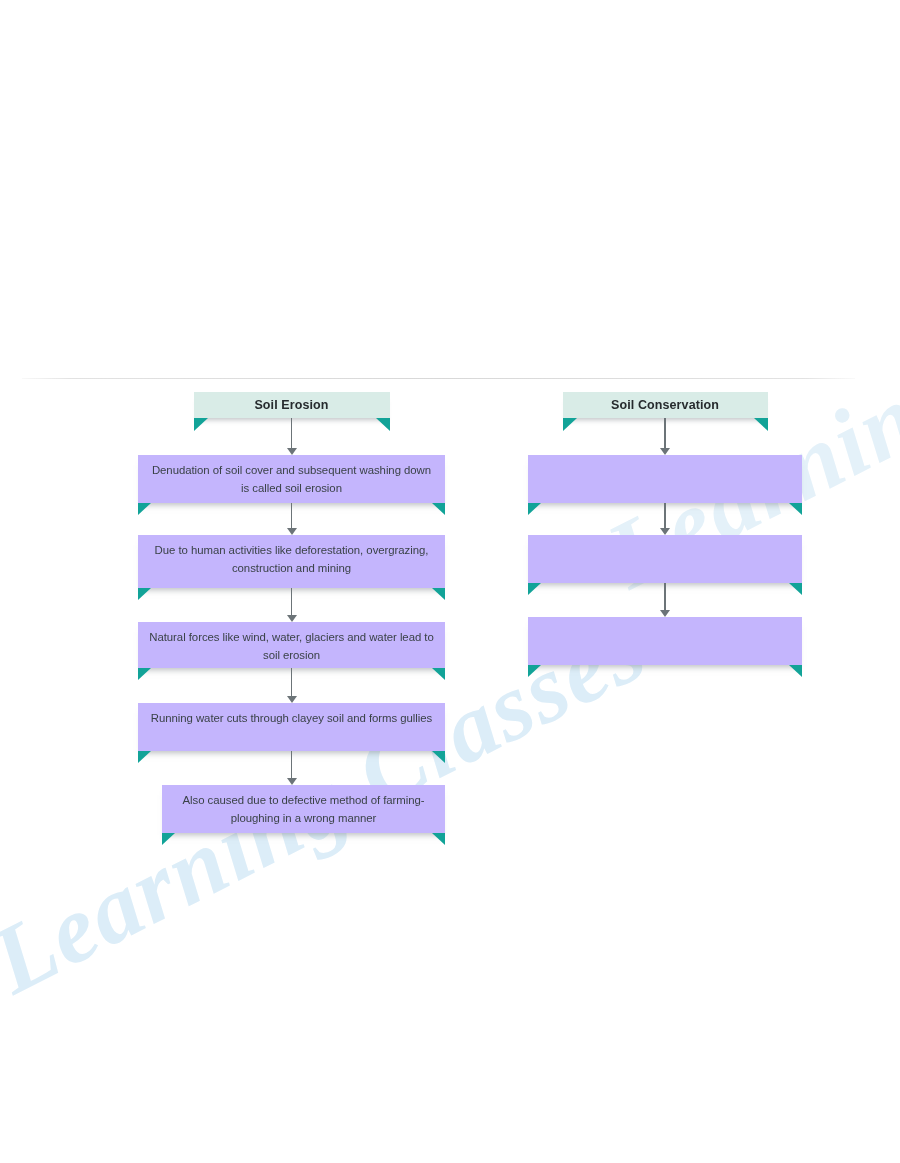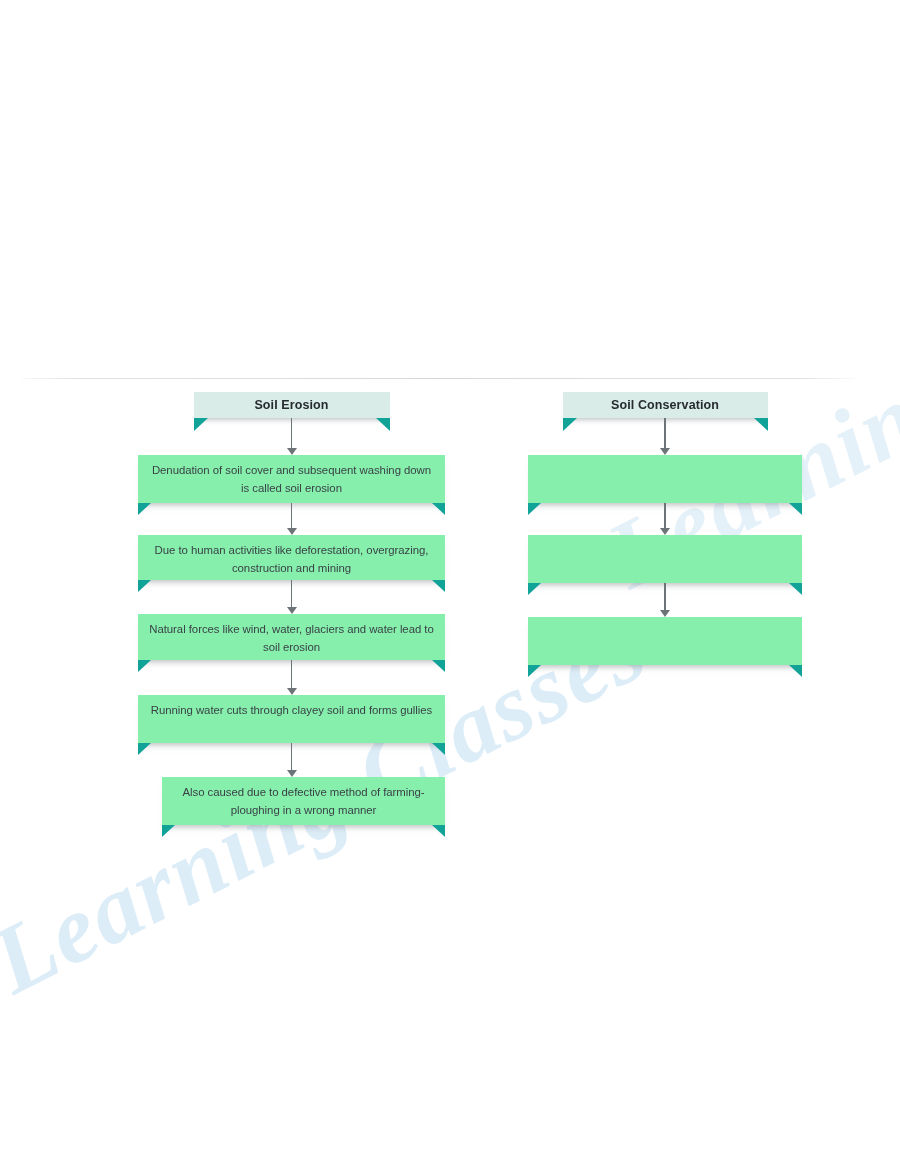--- a/index.html
+++ b/index.html
@@ -103,21 +103,21 @@
     width: 0;
     height: 0;
     border-top: 13px solid #12a398;
   }
   .tail-left  { left: 0;  border-right: 14px solid transparent; }
   .tail-right { right: 0; border-left:  14px solid transparent; }
 
   
   .node {
     position: relative;
-    background: #86efac;
+    background: #c4b5fd;
     box-shadow: 0 6px 6px -4px rgba(120,125,130,0.5);
   }
   .node-text {
     display: block;
     text-align: center;
     font-size: 11.4px;
     line-height: 17.5px;
     color: #3a4247;
     padding: 7px 10px 0 10px;
     letter-spacing: -0.05px;
@@ -184,21 +184,21 @@
       <span class="node-text">Denudation of soil cover and subsequent washing down is called soil erosion</span>
       <span class="node-tail left"></span>
       <span class="node-tail right"></span>
     </div>
 
     <div class="connector" style="height:32px;">
       <span class="shaft" style="height:25px;"></span>
       <span class="head" style="top:25px;"></span>
     </div>
 
-    <div class="node" style="height:45px;">
+    <div class="node" style="height:53px;">
       <span class="node-text">Due to human activities like deforestation, overgrazing, construction and mining</span>
       <span class="node-tail left"></span>
       <span class="node-tail right"></span>
     </div>
 
     <div class="connector" style="height:34px;">
       <span class="shaft" style="height:27px;"></span>
       <span class="head" style="top:27px;"></span>
     </div>
 

